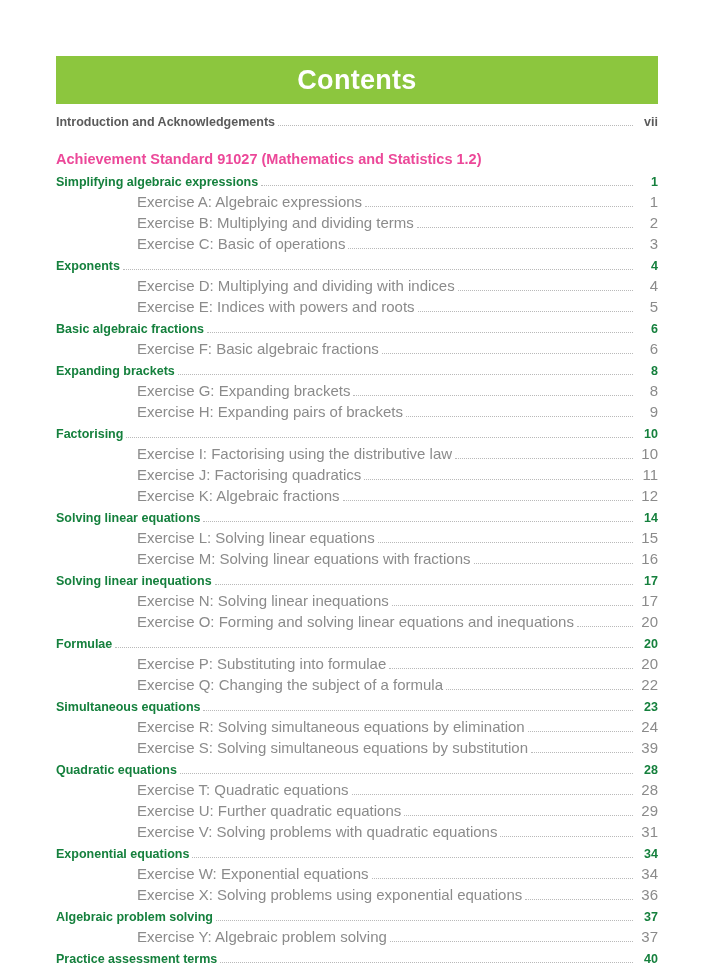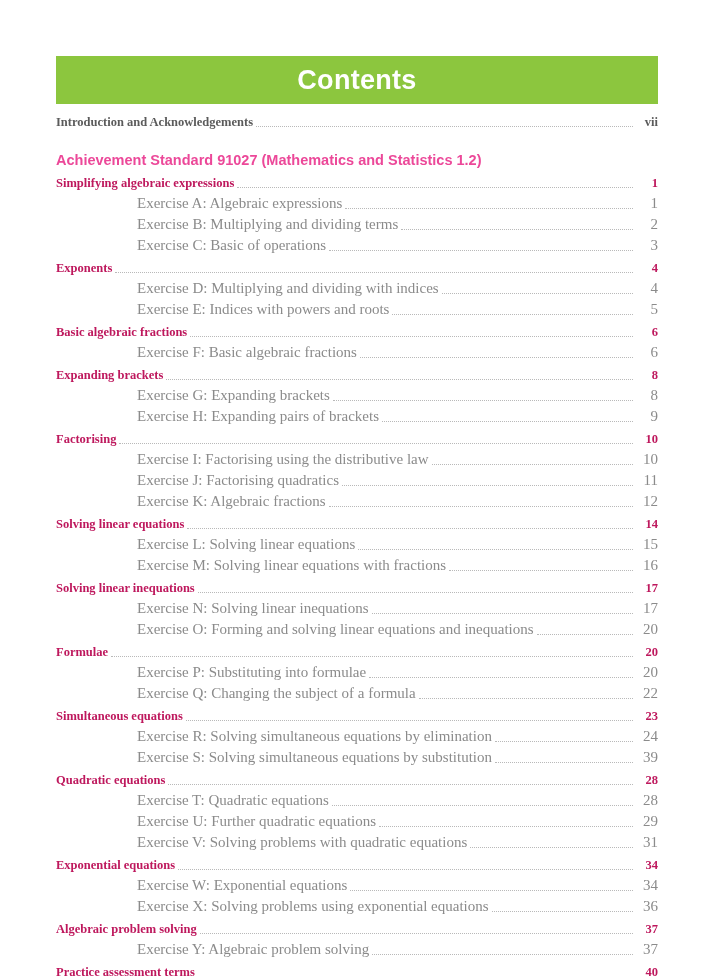--- a/index.html
+++ b/index.html
@@ -40,21 +40,20 @@
   .toc {
     position: absolute;
     left: 56px;
     top: 113px;
     width: 602px;
   }
   .row {
     display: flex;
     align-items: flex-end;
     width: 100%;
-    font-family: Liberation Serif, serif;
   }
   .row .label {
     white-space: nowrap;
     flex: 0 0 auto;
   }
   .row .dots {
     flex: 1 1 auto;
     border-bottom: 1px dotted #b9b9b9;
     margin: 0 3px 4px 3px;
     height: 1px;
@@ -89,21 +88,21 @@
     margin-top: 22px;
     margin-bottom: 8px;
   }
 
   
   .lvl-1 {
     margin-top: 7px;
   }
   .lvl-1 .label,
   .lvl-1 .page-num {
-    color: #be185d;
+    color: #15803d;
     font-size: 12.5px;
     font-weight: bold;
   }
   .lvl-1 .dots { margin-bottom: 3px; }
 
   
   .lvl-2 {
     margin-top: 4px;
     padding-left: 81px;
     box-sizing: border-box;

